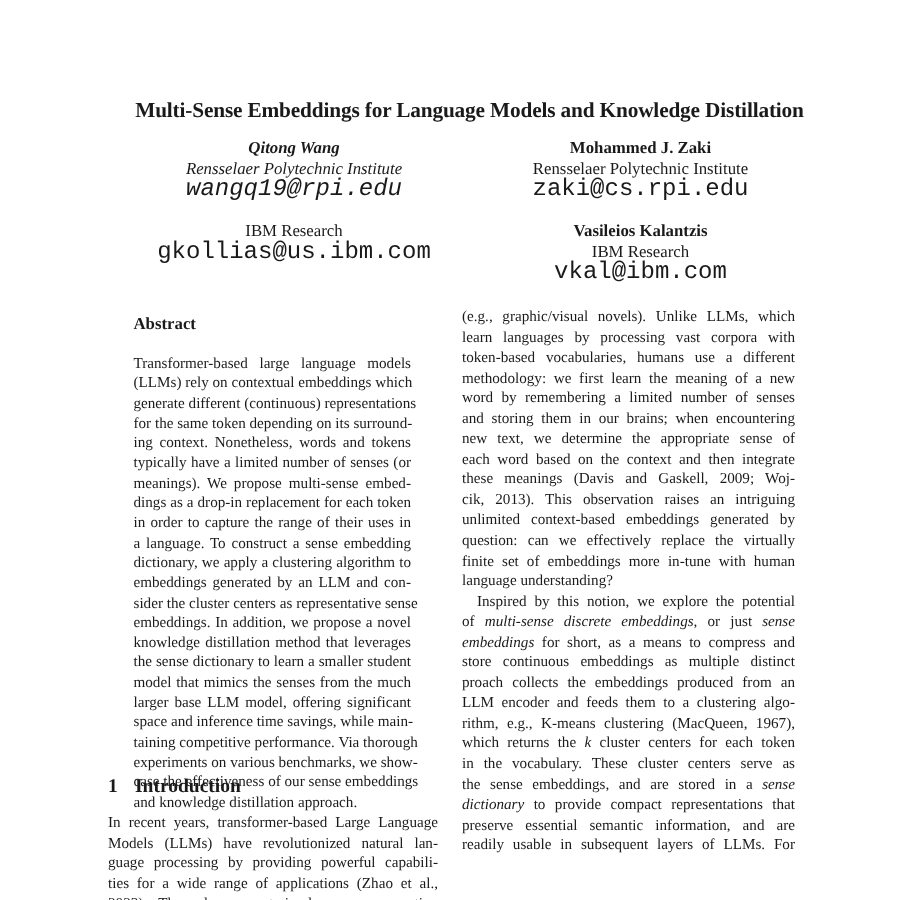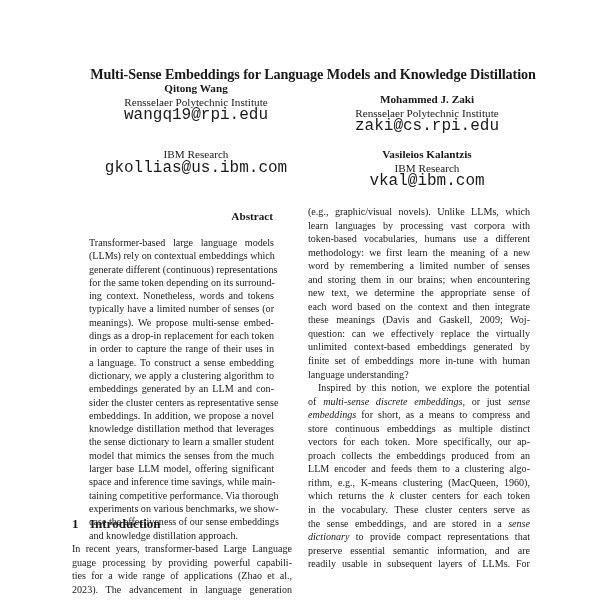--- a/index.html
+++ b/index.html
@@ -17,40 +17,40 @@
     font-size: 11.2px; line-height: 13.5px;
   }
   .author .name { font-weight: bold; }
   .author .email { font-family: "Liberation Mono", "DejaVu Sans Mono", monospace; font-size: 16px; }
   .col {
     position: absolute; font-size: 10.1px; line-height: 13.55px;
     text-align: justify;
   }
   .abstract-head {
     position: absolute; left: 89px; top: 210px; width: 184px;
-    text-align: right; font-weight: bold; font-size: 11.2px;
+    text-align: left; font-weight: bold; font-size: 11.2px;
   }
   .abstract-body { left: 89px; top: 236px; width: 185px; line-height: 13.3px; }
   .section-head {
     position: absolute; left: 72px; top: 516px; font-weight: bold; font-size: 13px;
   }
   .section-head .num { display: inline-block; width: 18px; }
   .intro-body { left: 72px; top: 542px; width: 220px; }
   .right-body { left: 308px; top: 205px; width: 222px; }
   .em { font-style: italic; }
   .line { display: block; text-align: justify; text-align-last: justify; white-space: nowrap; }
   .line.last { text-align-last: left; }
 </style>
 </head>
 <body>
 
 <div>
   <div class="title">Multi-Sense Embeddings for Language Models and Knowledge Distillation</div>
 
-  <div class="author" style="left:86px; top:82px;">
+  <div class="author" style="left:86px; top:93px;font-style:italic;">
     <div class="name">Qitong Wang</div>
     <div>Rensselaer Polytechnic Institute</div>
     <div class="email">wangq19@rpi.edu</div>
   </div>
   <div class="author" style="left:317px; top:93px;">
     <div class="name">Mohammed J. Zaki</div>
     <div>Rensselaer Polytechnic Institute</div>
     <div class="email">zaki@cs.rpi.edu</div>
   </div>
   <div class="author" style="left:86px; top:148px;">
@@ -89,48 +89,49 @@
     <span class="line">case the effectiveness of our sense embeddings</span>
     <span class="line last">and knowledge distillation approach.</span>
   </div>
 
   <div class="section-head">
     <span class="num">1</span><span>Introduction</span>
   </div>
 
   <div class="col intro-body">
     <span class="line">In recent years, transformer-based Large Language</span>
+    <span class="line">Models (LLMs) have revolutionized natural lan-</span>
     <span class="line">guage processing by providing powerful capabili-</span>
     <span class="line">ties for a wide range of applications (Zhao et al.,</span>
     <span class="line">2023). The advancement in language generation</span>
   </div>
 
   <div class="col right-body">
     <span class="line">(e.g., graphic/visual novels). Unlike LLMs, which</span>
     <span class="line">learn languages by processing vast corpora with</span>
     <span class="line">token-based vocabularies, humans use a different</span>
     <span class="line">methodology: we first learn the meaning of a new</span>
     <span class="line">word by remembering a limited number of senses</span>
     <span class="line">and storing them in our brains; when encountering</span>
     <span class="line">new text, we determine the appropriate sense of</span>
     <span class="line">each word based on the context and then integrate</span>
     <span class="line">these meanings (Davis and Gaskell, 2009; Woj-</span>
+    <span class="line">cik, 2013). This observation raises an intriguing</span>
+    <span class="line">unlimited context-based embeddings generated by</span>
     <span class="line">question: can we effectively replace the virtually</span>
-    <span class="line">unlimited context-based embeddings generated by</span>
     <span class="line">finite set of embeddings more in-tune with human</span>
     <span class="line last">language understanding?</span>
 
     <span class="line" style="padding-left:10px;">Inspired by this notion, we explore the potential</span>
     <span class="line"><span>of </span><span class="em">multi-sense discrete embeddings</span><span>, or just </span><span class="em">sense</span></span>
     <span class="line"><span class="em">embeddings</span><span> for short, as a means to compress and</span></span>
     <span class="line">store continuous embeddings as multiple distinct</span>
-    <span class="line">vectors for each token. More specifically, our ap-</span>
     <span class="line">proach collects the embeddings produced from an</span>
     <span class="line">LLM encoder and feeds them to a clustering algo-</span>
-    <span class="line">rithm, e.g., K-means clustering (MacQueen, 1960),</span>
+    <span class="line">rithm, e.g., K-means clustering (MacQueen, 1967),</span>
     <span class="line"><span>which returns the </span><span class="em">k</span><span> cluster centers for each token</span></span>
     <span class="line">in the vocabulary. These cluster centers serve as</span>
     <span class="line"><span>the sense embeddings, and are stored in a </span><span class="em">sense</span></span>
     <span class="line"><span class="em">dictionary</span><span> to provide compact representations that</span></span>
     <span class="line">preserve essential semantic information, and are</span>
     <span class="line">readily usable in subsequent layers of LLMs. For</span>
   </div>
 </div>
 
 </body></html>

